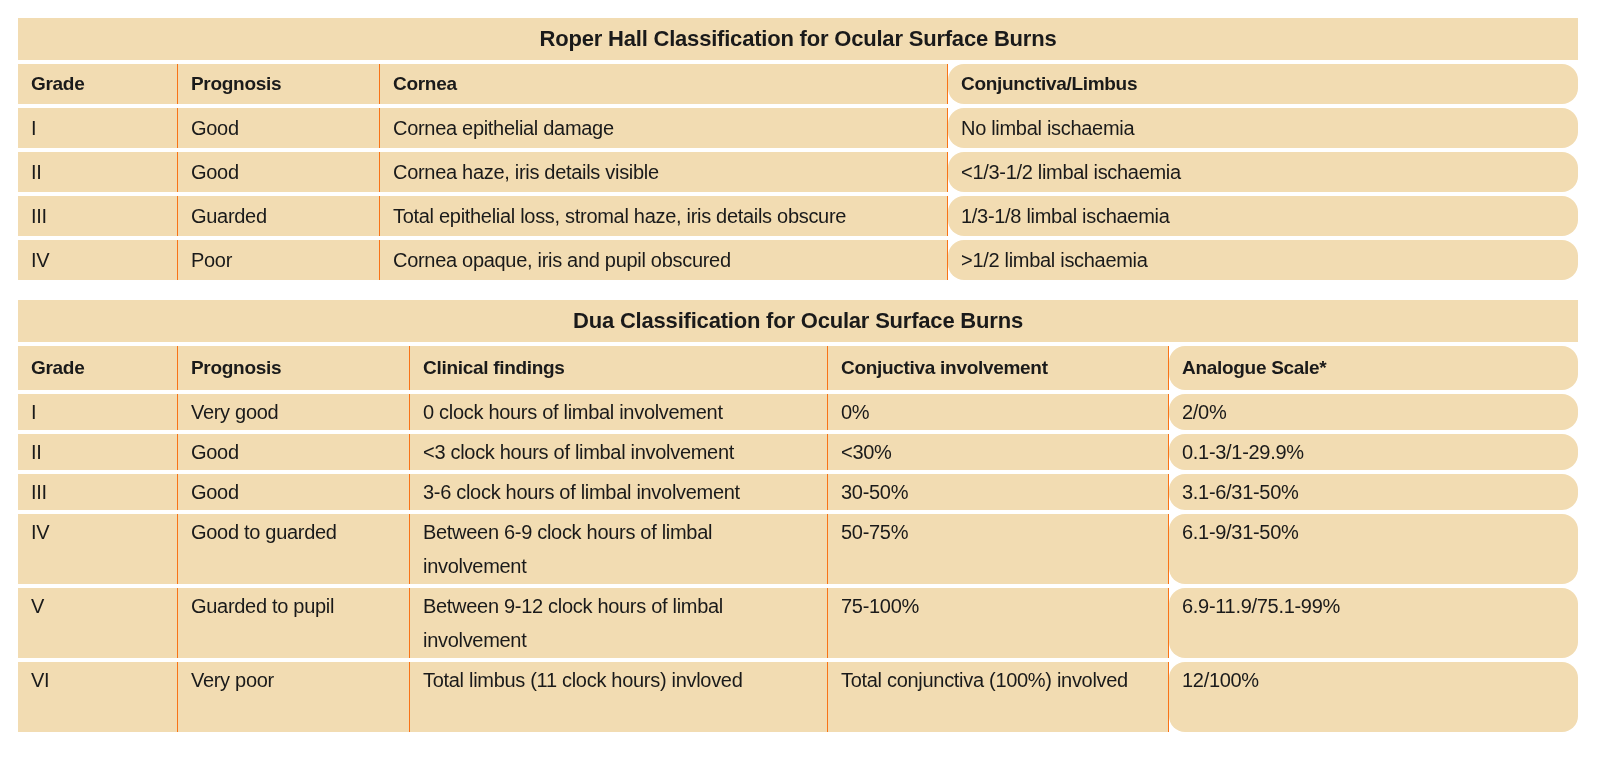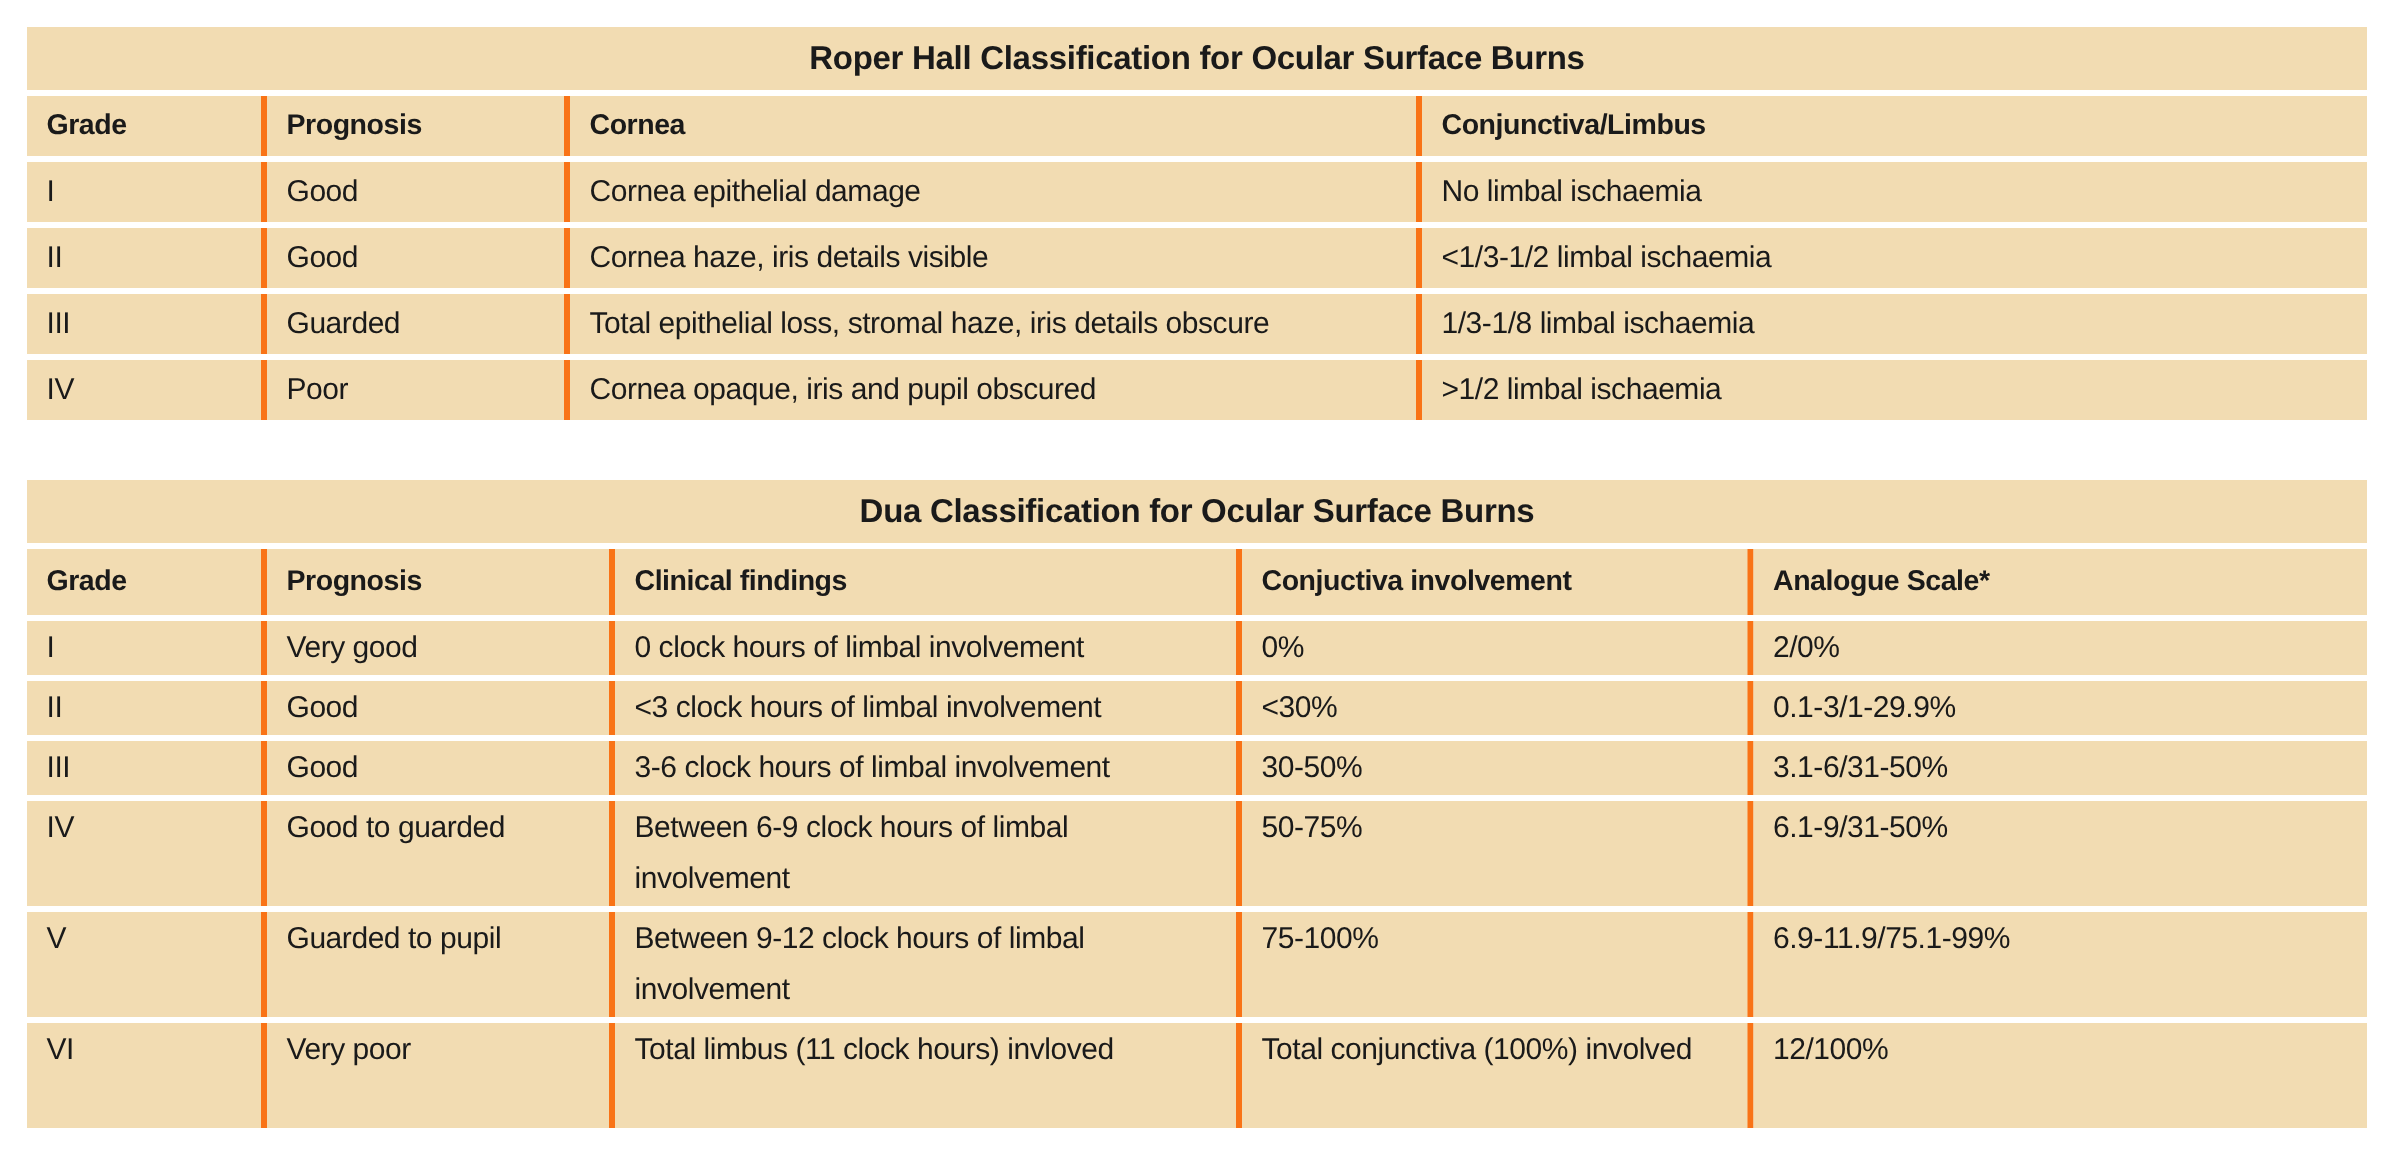--- a/index.html
+++ b/index.html
@@ -3,26 +3,26 @@
 <meta charset="utf-8">
 <style>
   html, body { margin: 0; padding: 0; background: #ffffff; }
   body { width: 1600px; height: 781px; position: relative; overflow: hidden;
          font-family: "Liberation Sans", sans-serif; color: #1a1a1a; }
   .tbl { position: absolute; left: 18px; width: 1560px; }
   .tbl table { width: 100%; border-collapse: separate; border-spacing: 0 4px; table-layout: fixed; }
   .title-row { background: #f2dcb2; height: 42px; display: flex; align-items: center; justify-content: center;
                font-weight: bold; font-size: 22px; letter-spacing: -0.2px; margin-bottom: 0; }
   td, th { background: #f2dcb2; font-size: 20px; text-align: left; vertical-align: top;
-           padding: 8px 12px 6px 13px; border-right: 4px solid #f97316; line-height: 34px; letter-spacing: -0.3px; }
+           padding: 8px 12px 6px 13px; border-right: 1px solid #f97316; line-height: 34px; letter-spacing: -0.3px; }
   th { font-weight: bold; font-size: 19px; padding-top: 4px; }
-  td:last-child, th:last-child { border-right: none; }
+  td:last-child, th:last-child { border-right: none; border-radius: 16px; }
   td { font-weight: normal; }
   #t1 { top: 18px; }
-  #t2 { top: 320px; }
+  #t2 { top: 300px; }
   #t1 td, #t1 th { height: 26px; padding-top: 3px; padding-bottom: 3px; }
   #t2 th { height: 28px; padding-top: 5px; padding-bottom: 5px; }
   #t2 td { padding-top: 1px; padding-bottom: 1px; }
   #t2 tr.r-short td { height: 34px; }
   #t2 tr.r-tall td { height: 68px; }
 </style>
 </head>
 <body>
 
 <div class="tbl" id="t1">

